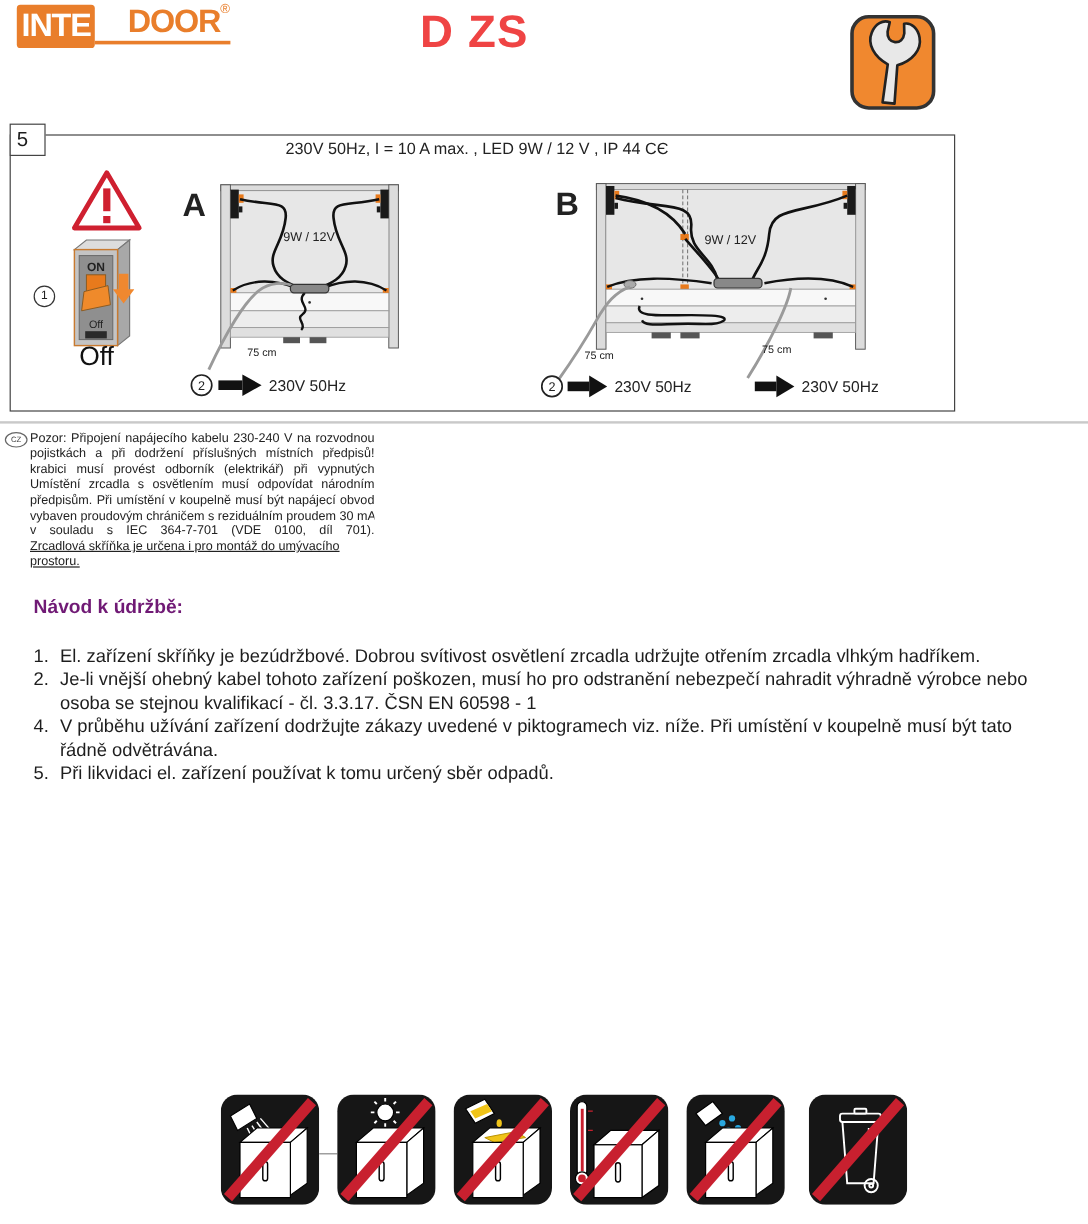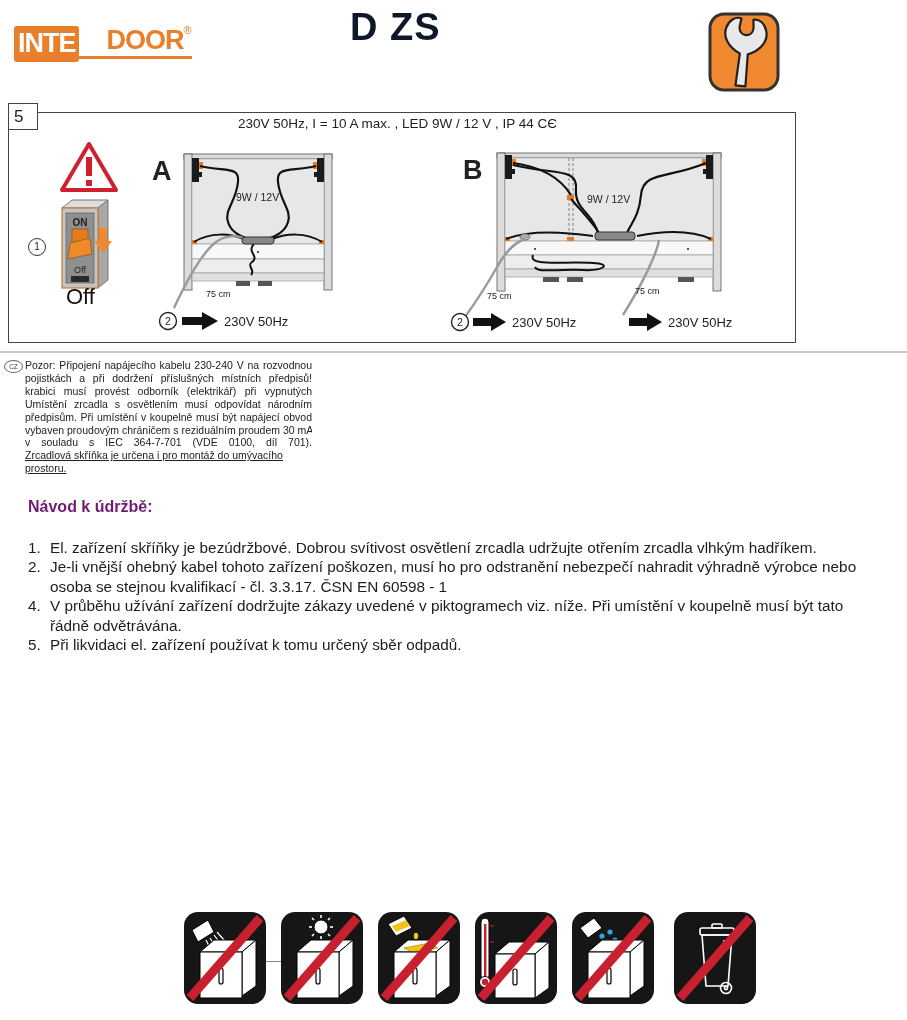--- a/index.html
+++ b/index.html
@@ -1,26 +1,26 @@
 <!DOCTYPE html>
 <html><head>
 <meta charset="utf-8">
 <style>
   html,body{margin:0;padding:0;}
   body{width:907px;height:1020px;position:relative;background:#fff;overflow:hidden;
        font-family:"Liberation Sans",sans-serif;color:#1d1d1d;}
   .abs{position:absolute;}
   
-  .logo{left:14px;top:26px;display:flex;align-items:flex-start;}
+  .logo{left:14px;top:4px;display:flex;align-items:flex-start;}
   .logo-inte{background:#E97E2B;color:#fff;font-weight:bold;font-size:27px;letter-spacing:-1px;
              padding:3px 3px 4px 4px;border-radius:3px;line-height:29px;}
   .logo-doorwrap{border-bottom:3px solid #E97E2B;padding-bottom:1px;}
   .logo-door{color:#E97E2B;font-weight:bold;font-size:27px;letter-spacing:-1px;line-height:29px;margin-left:28px;}
   .logo-reg{color:#E97E2B;font-size:11px;vertical-align:top;position:relative;top:-2px;}
-  .title{left:350px;top:6px;font-size:38px;font-weight:bold;color:#0f172a;letter-spacing:1px;}
+  .title{left:350px;top:6px;font-size:38px;font-weight:bold;color:#ef4444;letter-spacing:1px;}
   
   .box5{left:8px;top:112px;width:786px;height:229px;border:1.4px solid #444;}
   .tab5{left:8px;top:103px;width:23px;height:25px;border:1.4px solid #444;background:#fff;
         font-size:17px;line-height:25px;padding-left:5px;z-index:3;}
   .spec{left:0;top:116px;width:795px;text-align:center;font-size:13.5px;color:#222;}
   .offlabel{left:66px;top:284px;font-size:22px;color:#111;}
   .circ{width:16px;height:16px;border:1.4px solid #333;border-radius:50%;background:#fff;
         font-size:10px;text-align:center;line-height:16px;color:#222;z-index:2;}
   
   .warn{left:4px;top:359px;width:308px;font-size:10.5px;line-height:12.9px;color:#222;}

